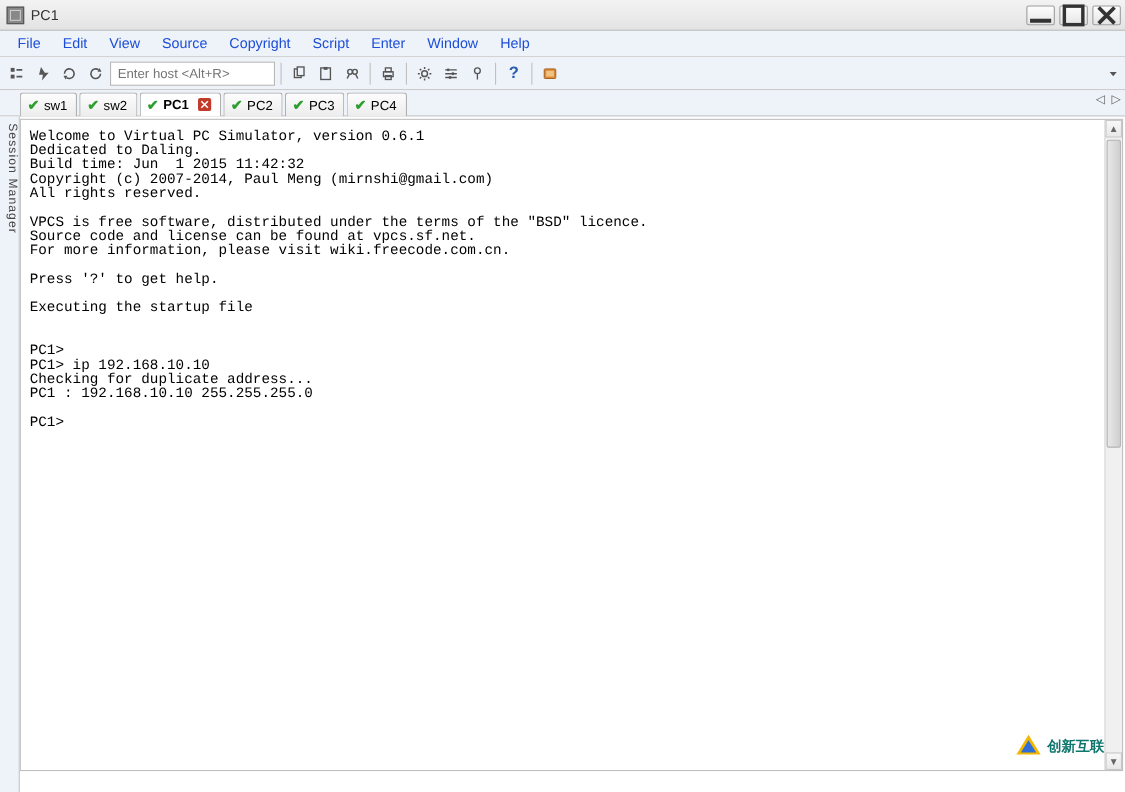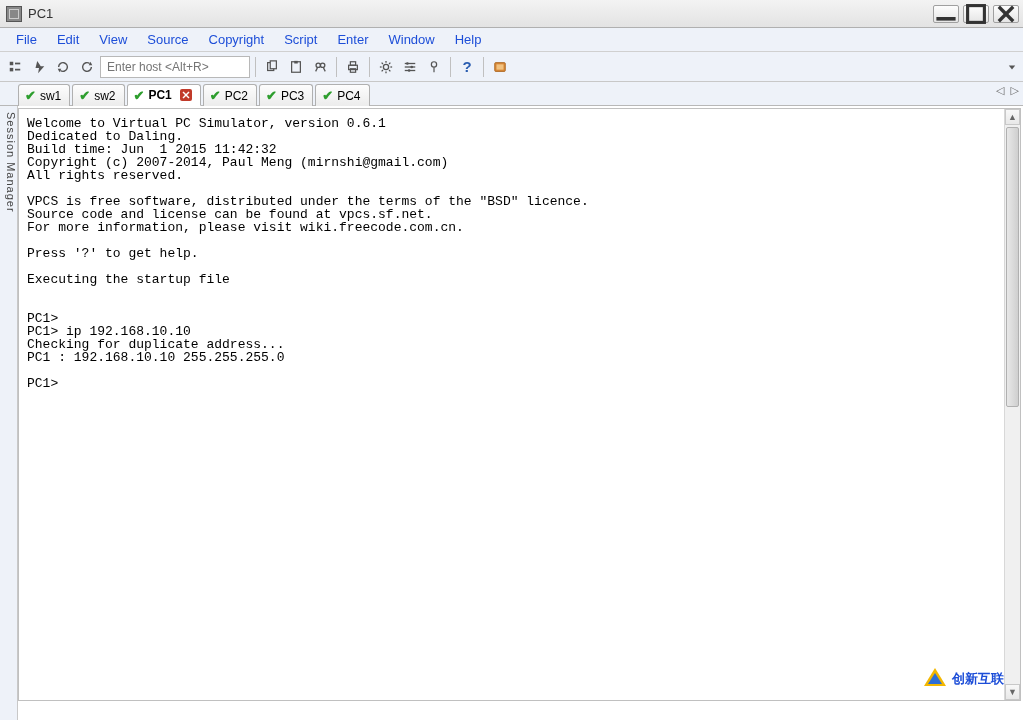--- a/index.html
+++ b/index.html
@@ -217,21 +217,21 @@
     border-radius:2px;
   }
 
   
   .watermark {
     position:absolute;
     right:10px; bottom:8px;
     display:flex; align-items:center;
     gap:6px;
     font-weight:bold;
-    color:#1d4ed8;
+    color:#0f766e;
     padding:2px 6px;
     pointer-events:none;
   }
   .watermark .wm-icon {
     width:22px;height:22px;
     position:relative;
   }
   .watermark .wm-icon .a{
     position:absolute;left:0;top:0;
     border-left:11px solid transparent;

